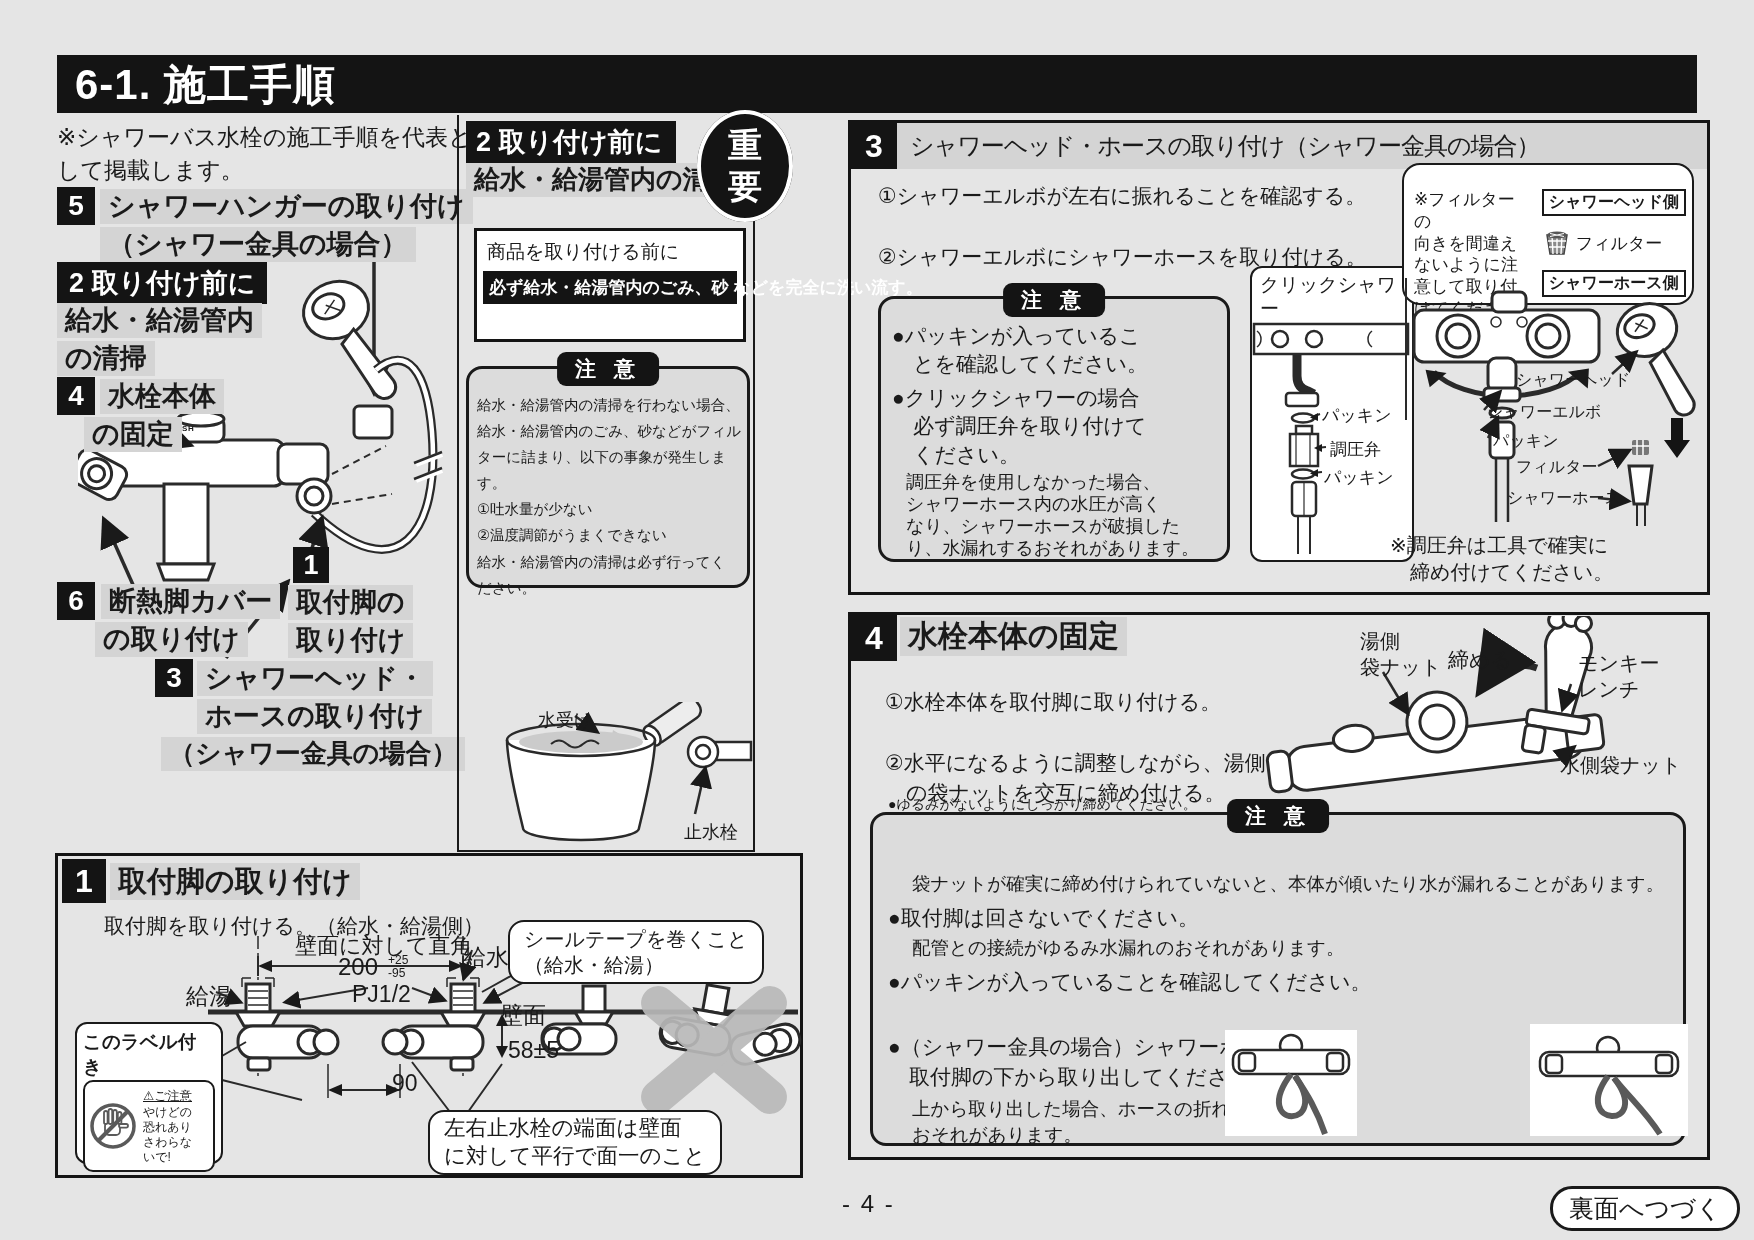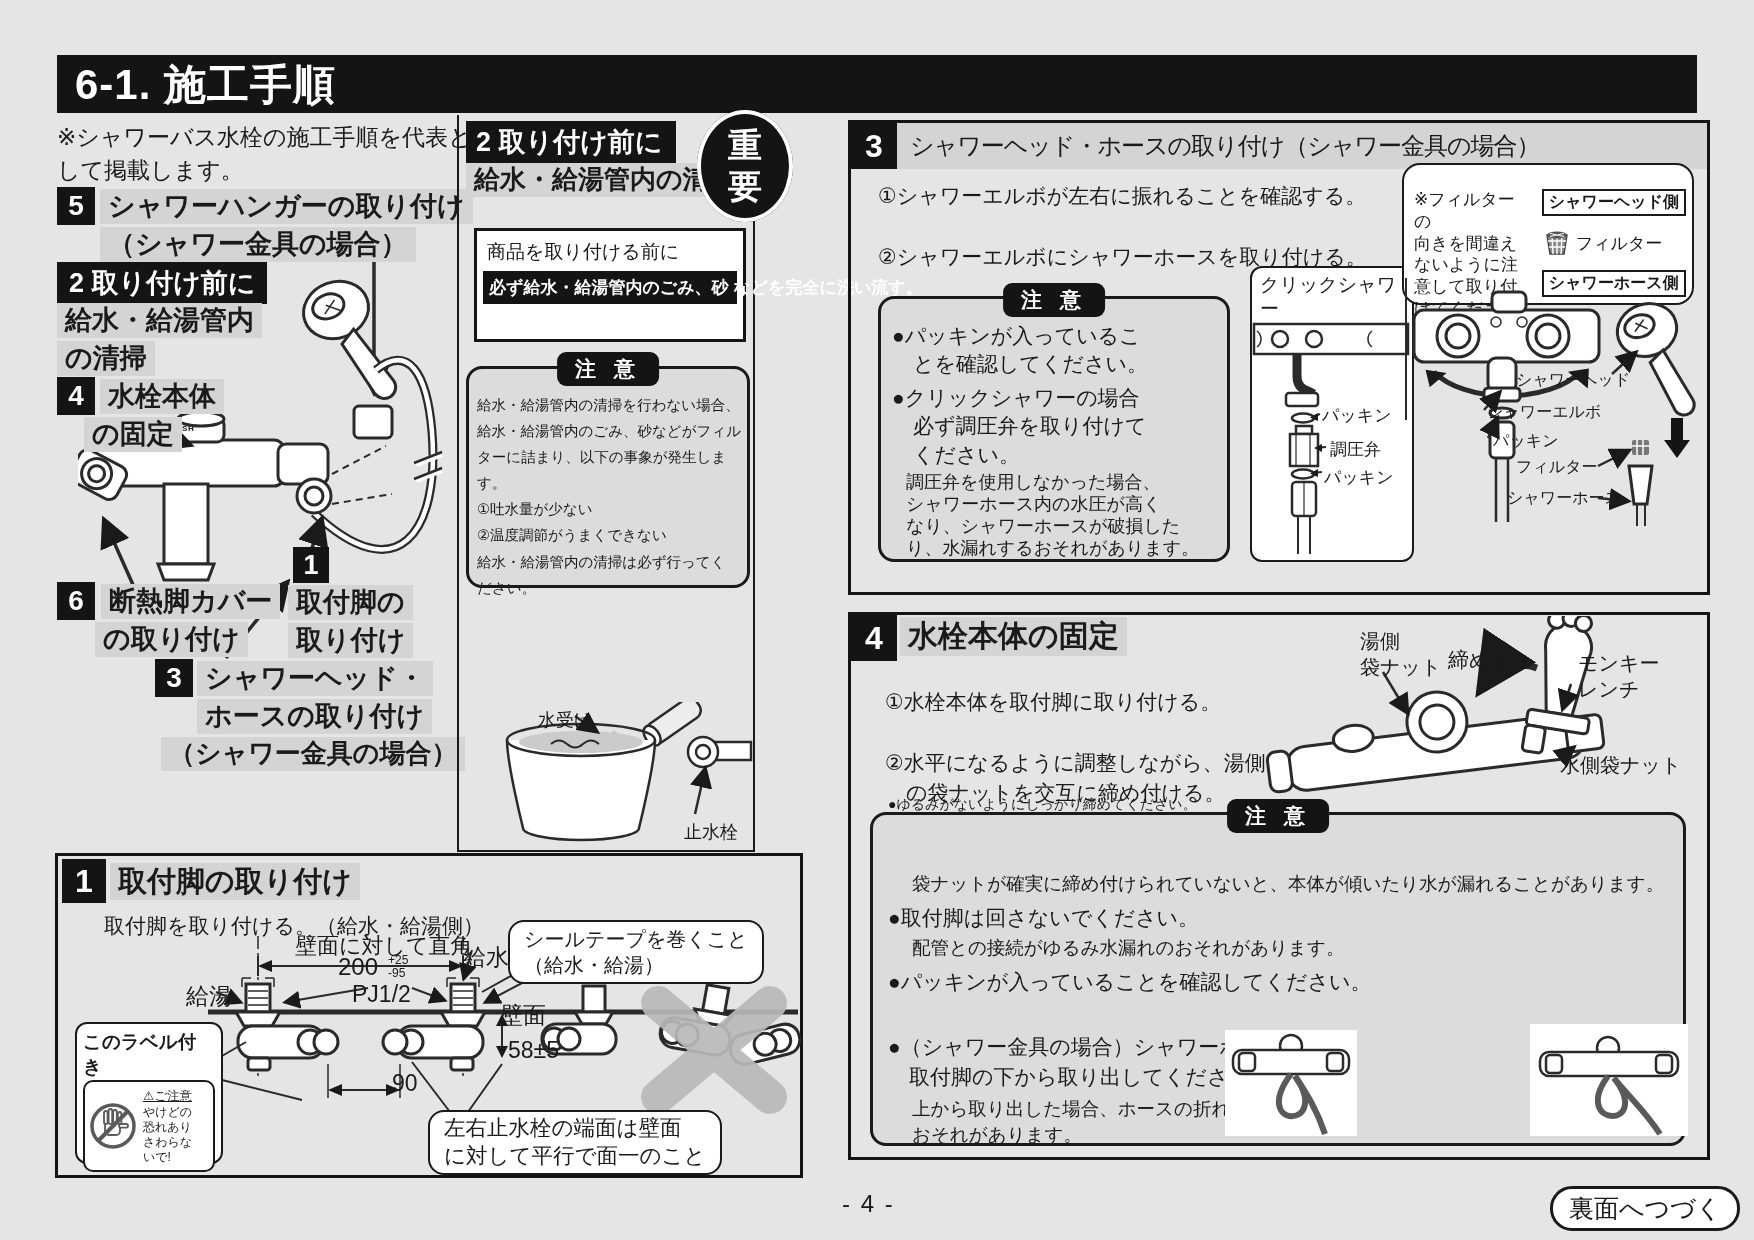--- a/index.html
+++ b/index.html
@@ -372,20 +372,22 @@
       <path d="M88 168 L97 149" stroke-width="2.5" marker-end="url(#m4)"></path>
       <path d="M198 196 L228 181" stroke-width="2.5" marker-end="url(#m4)"></path>
       <path d="M198 228 L227 231" stroke-width="2.5" marker-end="url(#m4)"></path>
     </g>
   </svg>
   <div class="abs" style="left:1516px;top:370px;font-size:16px">シャワーヘッド</div>
   <div class="abs" style="left:1487px;top:402px;font-size:16px">シャワーエルボ</div>
   <div class="abs" style="left:1493px;top:431px;font-size:16px">パッキン</div>
   <div class="abs" style="left:1516px;top:457px;font-size:16px">フィルター</div>
   <div class="abs" style="left:1507px;top:488px;font-size:16px">シャワーホース</div>
+  <div class="abs pre b" style="left:1390px;top:532px;font-size:20px;line-height:1.35">※調圧弁は工具で確実に
+　締め付けてください。</div>
 
   <div class="abs box" style="left:848px;top:612px;width:862px;height:548px;background:transparent"></div>
   <div class="abs num" style="left:851px;top:615px;width:46px;height:46px;font-size:32px">4</div>
   <div class="abs g" style="left:900px;top:617px;font-size:30px">水栓本体の固定</div>
   <div class="abs" style="left:885px;top:688px;font-size:21px">①水栓本体を取付脚に取り付ける。</div>
   <div class="abs pre" style="left:885px;top:748px;font-size:21px;line-height:1.45">②水平になるように調整しながら、湯側・水側
 　の袋ナットを交互に締め付ける。</div>
 
   <svg class="abs" style="left:1215px;top:616px" width="490" height="196" viewBox="0 0 490 196">
     <defs>

